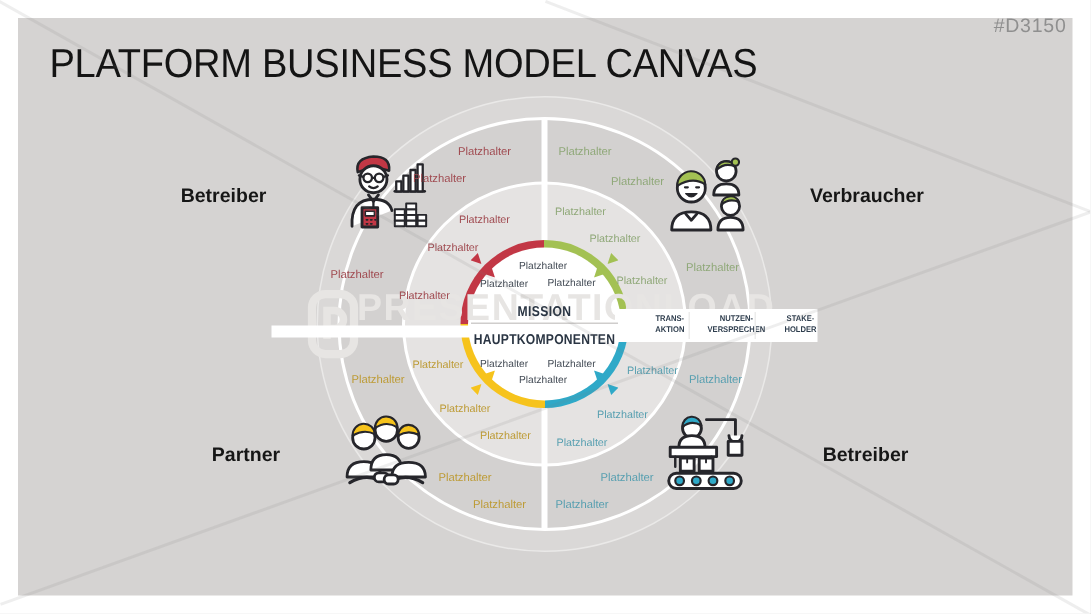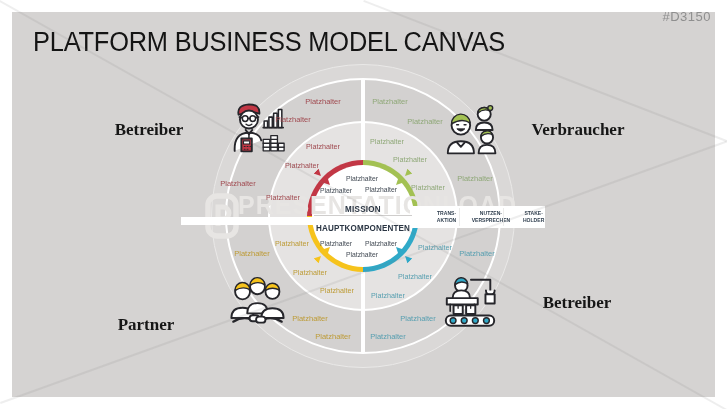--- a/index.html
+++ b/index.html
@@ -61,23 +61,23 @@
   .ph.inr{font-size:7.2px;}
   .ph.ctr{font-size:6.8px;color:#434b55;}
 
   
   .chv{position:absolute;width:7px;height:7px;z-index:7;
        clip-path:polygon(0 0,100% 50%,0 100%);}
   .chv.red{background:var(--c-red);}  .chv.green{background:var(--c-green);}
   .chv.yellow{background:var(--c-yellow);} .chv.blue{background:var(--c-blue);}
 
   
-  .qlabel{position:absolute;transform:translate(-50%,-50%);font-size:17px;font-weight:bold;color:#161616;z-index:8;white-space:nowrap;font-family:Liberation Serif, serif;}
+  .qlabel{position:absolute;transform:translate(-50%,-50%);font-size:13px;font-weight:bold;color:#161616;z-index:8;white-space:nowrap;}
   .ql-betreiber{left:149px;top:130px;} .ql-verbraucher{left:578px;top:130px;}
-  .ql-partner{left:146px;top:303px;margin-top:22px;}   .ql-produzent{left:577px;top:303px;}
+  .ql-partner{left:164px;top:303px;}   .ql-produzent{left:577px;top:303px;}
 
   .icon{position:absolute;z-index:8;}
   .ic-betreiber{left:229px;top:100px;}
   .ic-verbraucher{left:445px;top:102px;}
   .ic-partner{left:229px;top:276px;}
   .ic-produzent{left:441px;top:273px;}
 </style>
 </head>
 <body>
 

